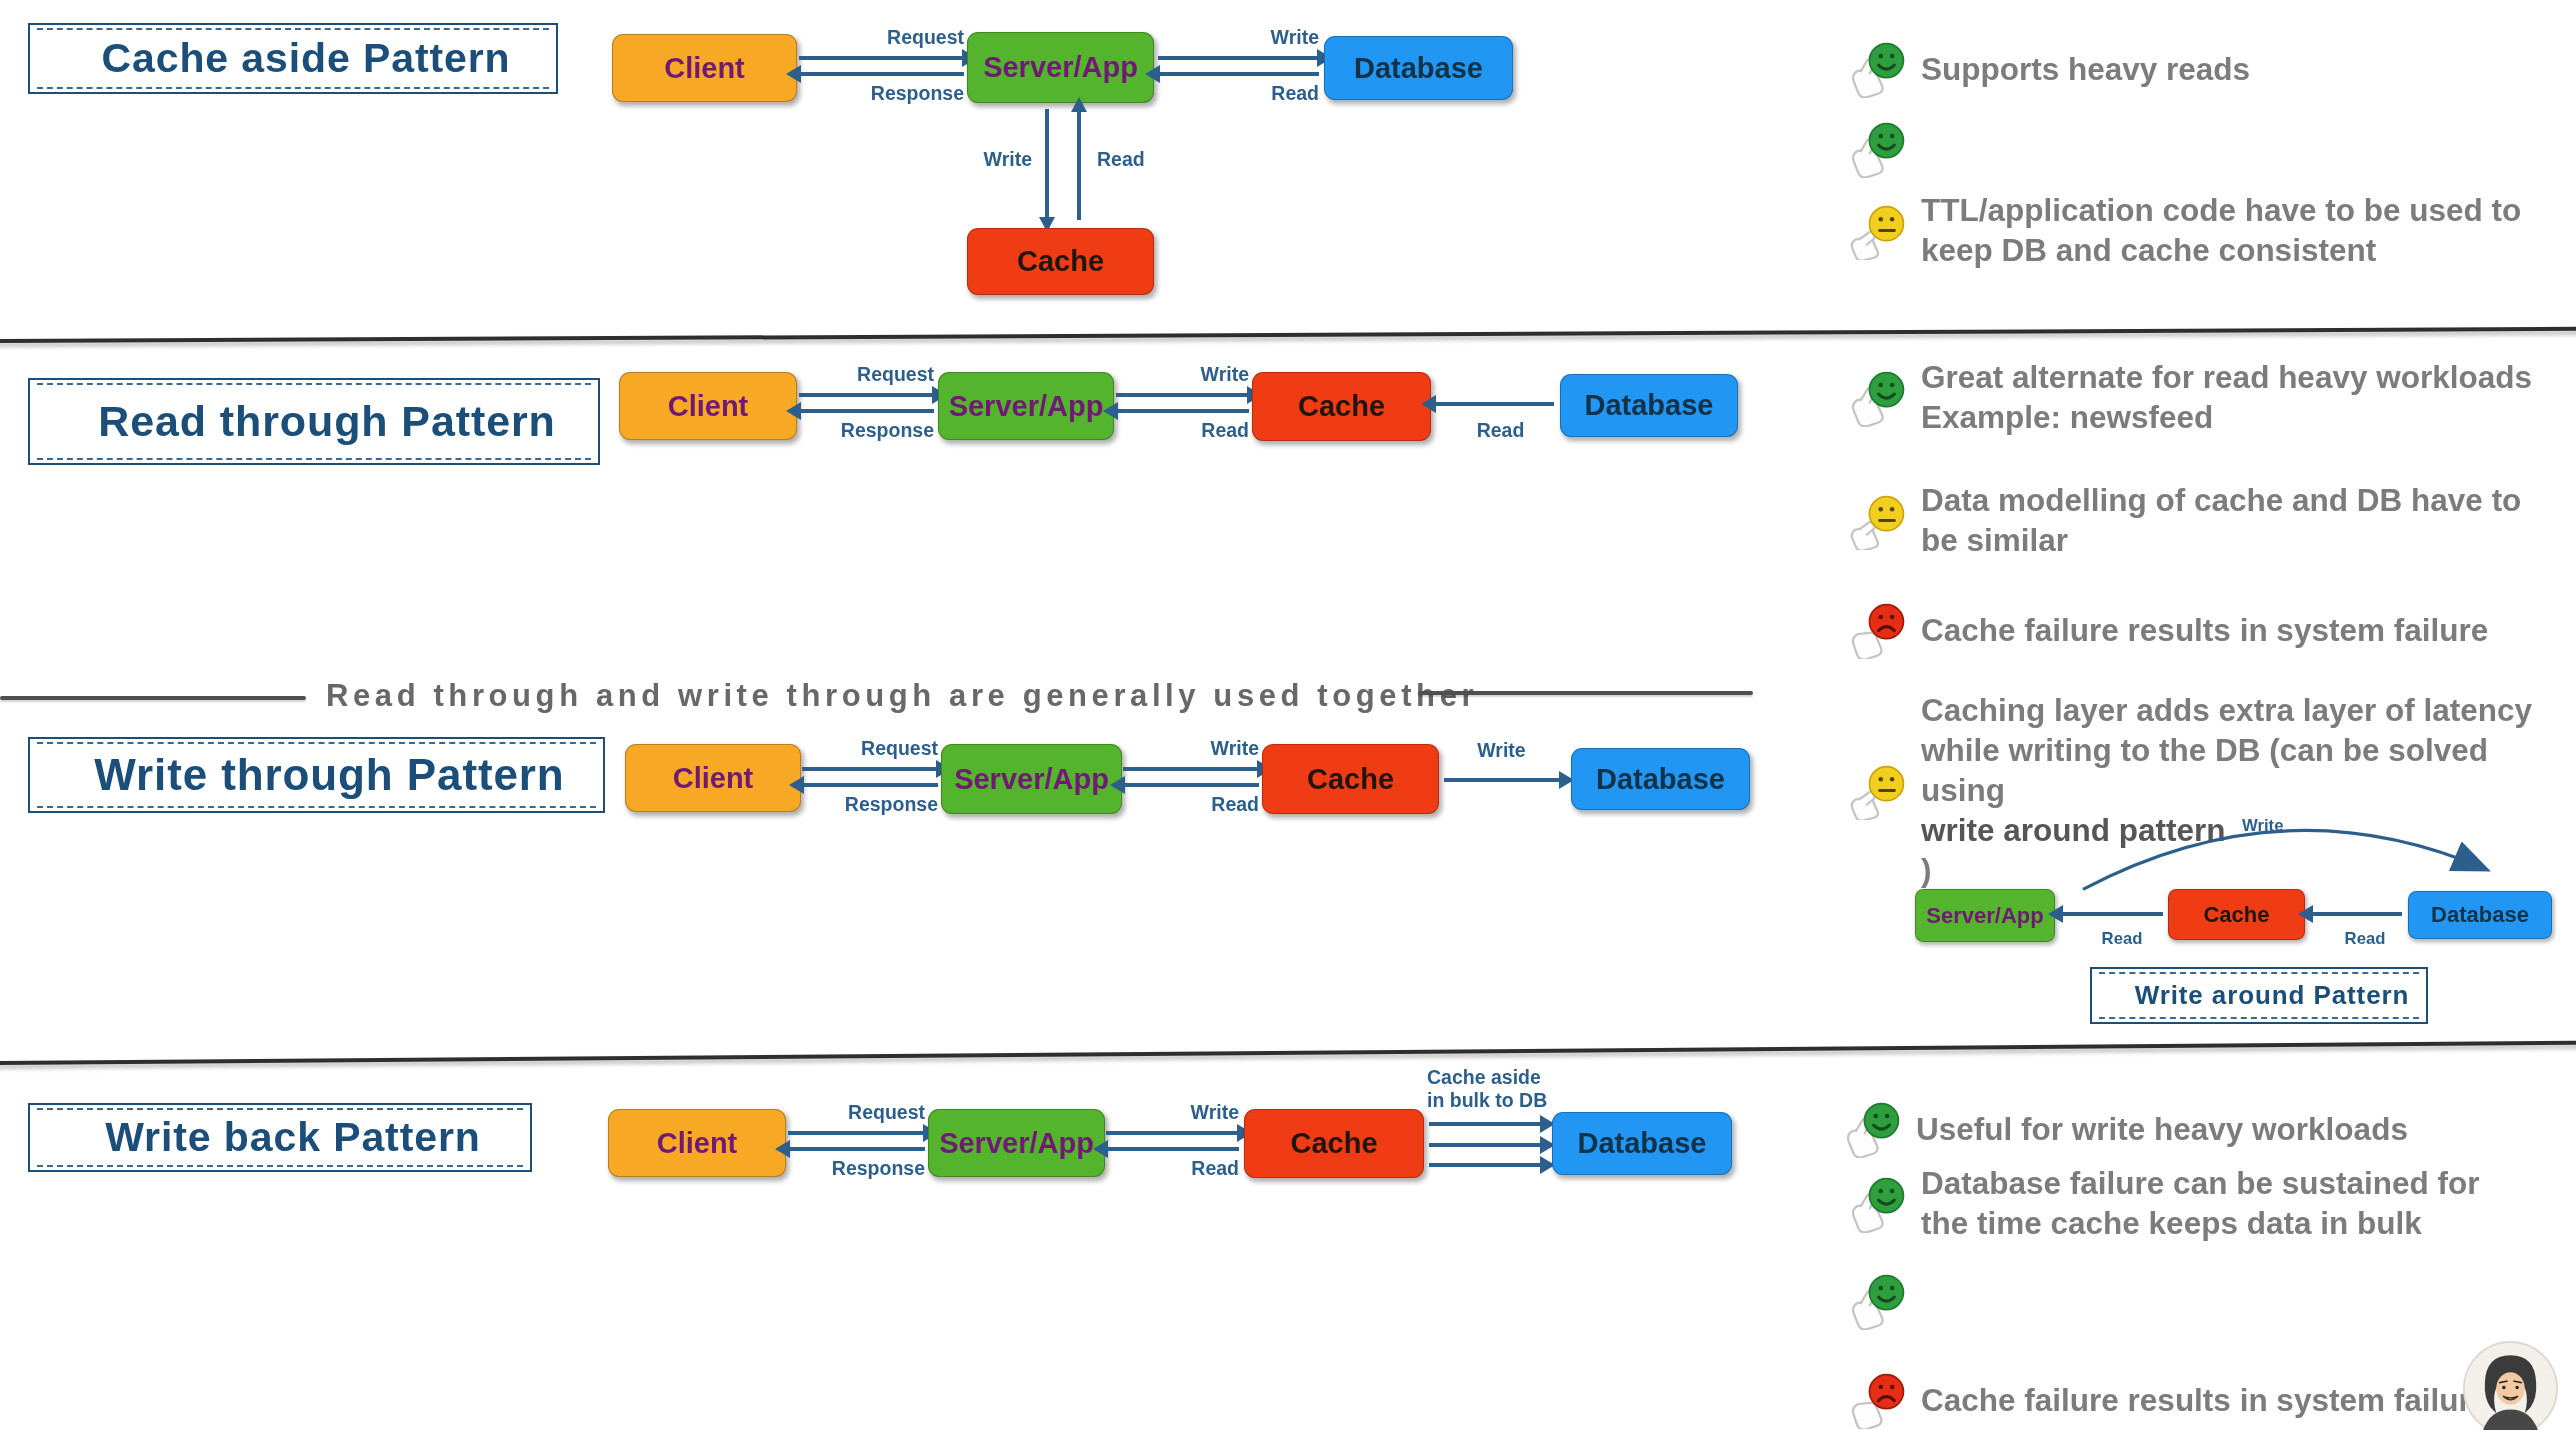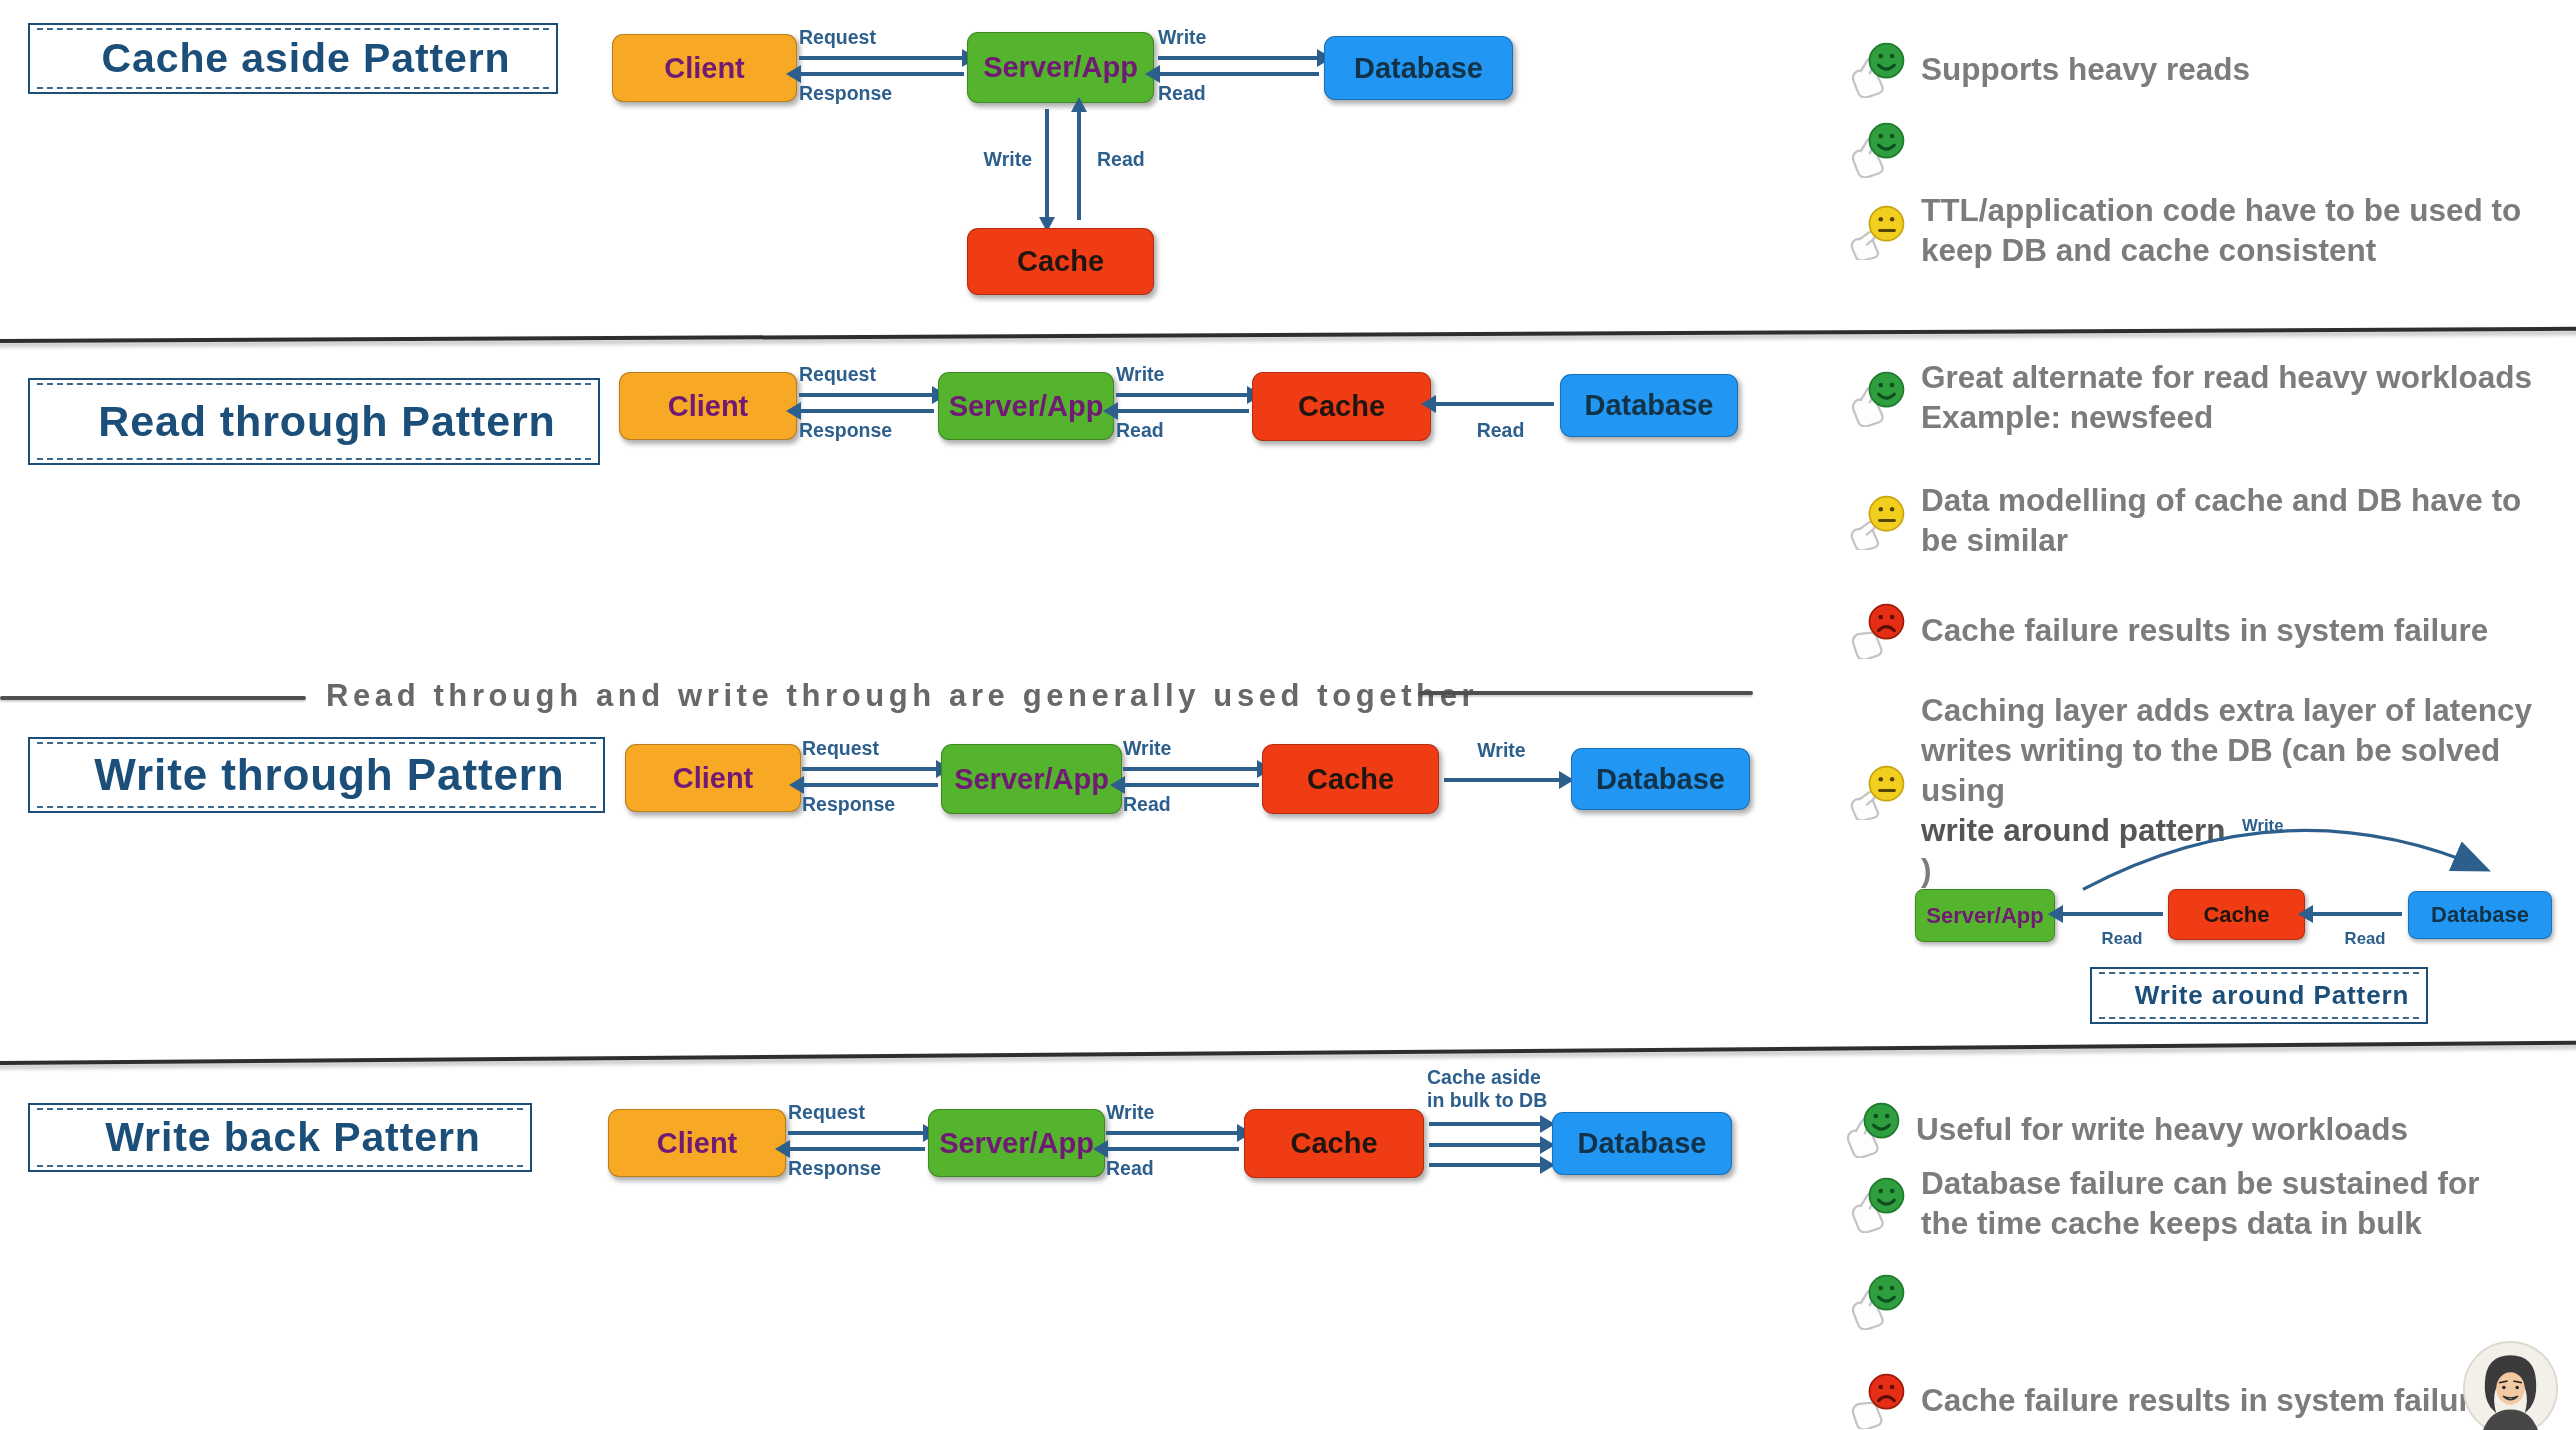--- a/index.html
+++ b/index.html
@@ -33,21 +33,21 @@
   
   .harrow{height:3.7px;background:var(--arrow,#2d5f8d);position:absolute;}
   .harrow.right::after{
     content:"";position:absolute;right:-13px;top:50%;transform:translateY(-50%);
     border-left:15.8px solid var(--arrow,#2d5f8d);border-top:9.3px solid transparent;border-bottom:9.3px solid transparent;
   }
   .harrow.left::before{
     content:"";position:absolute;left:-13px;top:50%;transform:translateY(-50%);
     border-right:15.8px solid var(--arrow,#2d5f8d);border-top:9.3px solid transparent;border-bottom:9.3px solid transparent;
   }
-  .apair{position:absolute;display:flex;flex-direction:column;align-items:flex-start;}
+  .apair{position:absolute;display:flex;flex-direction:column;align-items:flex-end;}
   .apair .alabel{font-size:19.5px;font-weight:bold;color:var(--arrow,#2d5f8d);line-height:22px;}
   .apair .alabel.top{margin-bottom:8.3px;}
   .apair .alabel.bot{margin-top:6.5px;}
   .apair .harrow{position:relative;width:100%;}
   .apair .harrow.right{margin-bottom:12px;}
   .albl{position:absolute;font-weight:bold;color:var(--arrow,#2d5f8d);font-size:19.5px;line-height:23px;white-space:nowrap;}
   .albl.small{font-size:16.7px;}
   .varrow{position:absolute;width:3.7px;background:var(--arrow,#2d5f8d);}
   .varrow.down::after{
     content:"";position:absolute;bottom:-12px;left:50%;transform:translateX(-50%);
@@ -257,21 +257,21 @@
     <svg class="nicon" viewBox="0 0 52 52">
       <path d="M6 34 q-5 3 -3 8 l3 7 q2 5 8 3 l8 -2 q5 -2 3 -6 l-4 -9 q-2 -4 -6 -3 z" fill="#fdfdfd" stroke="#c4c4c4" stroke-width="2" stroke-linejoin="round"></path>
       <path d="M9 34 l8 -6 q3 -2 5 1 q2 3 -1 5 l-6 5" fill="#fdfdfd" stroke="#c4c4c4" stroke-width="2"></path>
       <circle cx="33" cy="20" r="15" fill="var(--meh,#f2cf1f)" stroke="#c9a50d" stroke-width="1.5"></circle>
       <circle cx="28" cy="16" r="2" fill="#544400"></circle>
         <circle cx="38" cy="16" r="2" fill="#544400"></circle>
       <path d="M27 26 h13" fill="none" stroke="#544400" stroke-width="2.6" stroke-linecap="round"></path>
     </svg>
     <div class="ntext">
       <span>Caching layer adds extra layer of latency</span>
-      <span>writes writing to the DB (can be solved</span>
+      <span>while writing to the DB (can be solved</span>
       <span><span>using </span><b>write around pattern</b><span>)</span></span>
     </div>
   </div>
 
   <svg style="position:absolute;left:2066px;top:806px" width="436" height="88" viewBox="0 0 470 95">
     <defs>
       <marker id="ah" markerWidth="12" markerHeight="10" refX="10" refY="5" orient="auto">
         <path d="M0,0 L12,5 L0,10 z" fill="#2d5f8d"></path>
       </marker>
     </defs>

